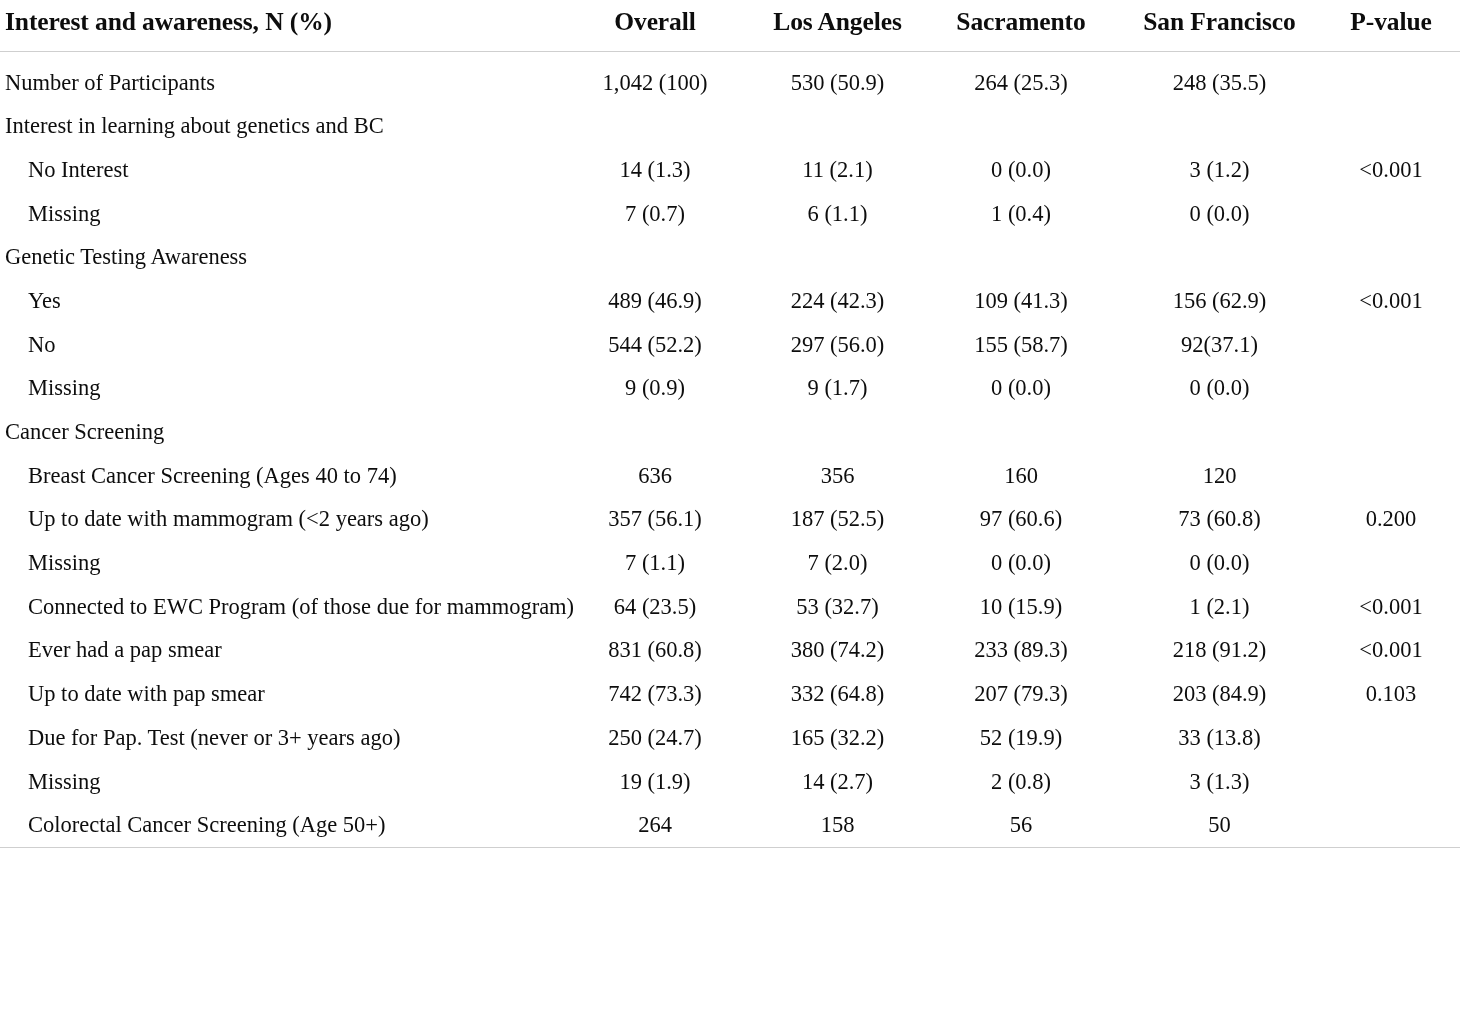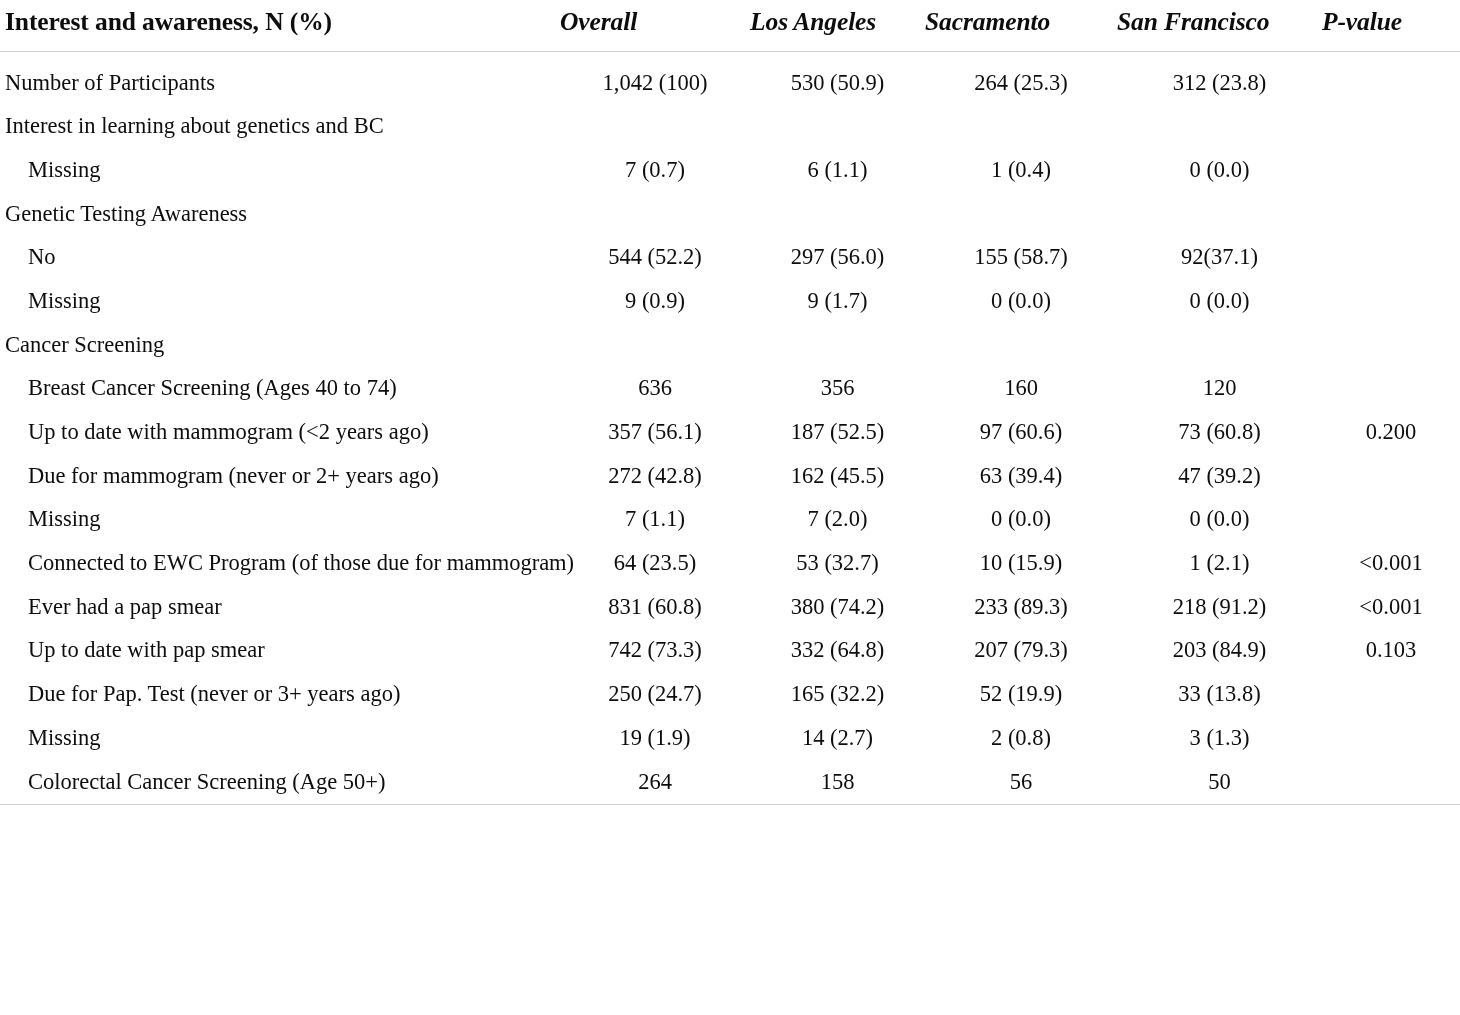--- a/index.html
+++ b/index.html
@@ -37,21 +37,21 @@
     font-size: 25.5px;
     line-height: 1;
     padding: 9px 0 16px 0;
     vertical-align: top;
     letter-spacing: -0.1px;
   }
   thead th.h-label {
     text-align: left;
     padding-left: 5px;
   }
-  thead th.h-num { text-align: left; font-style: italic; }
+  thead th.h-num { text-align: center; }
   thead tr { border-bottom: 1.6px solid #cfcfcf; }
 
   tbody tr.first-row td { padding-top: 20px; }
   tbody td {
     font-size: 22.5px;
     line-height: 1;
     padding: 10.6px 0 10.6px 0;
     vertical-align: baseline;
     white-space: nowrap;
   }
@@ -84,46 +84,62 @@
         <th class="h-num">San Francisco</th>
         <th class="h-num">P-value</th>
       </tr>
     </thead>
     <tbody id="table-body">
         <tr class="section first-row">
           <td class="label">Number of Participants</td>
           <td class="num">1,042 (100)</td>
           <td class="num">530 (50.9)</td>
           <td class="num">264 (25.3)</td>
-          <td class="num">312 (23.8)</td>
+          <td class="num">248 (35.5)</td>
           <td class="num"></td>
         </tr>
         <tr class="section">
           <td class="label">Interest in learning about genetics and BC</td>
           <td class="num"></td>
           <td class="num"></td>
           <td class="num"></td>
           <td class="num"></td>
           <td class="num"></td>
+        </tr>
+        <tr class="item">
+          <td class="label">No Interest</td>
+          <td class="num">14 (1.3)</td>
+          <td class="num">11 (2.1)</td>
+          <td class="num">0 (0.0)</td>
+          <td class="num">3 (1.2)</td>
+          <td class="num">&lt;0.001</td>
         </tr>
         <tr class="item">
           <td class="label">Missing</td>
           <td class="num">7 (0.7)</td>
           <td class="num">6 (1.1)</td>
           <td class="num">1 (0.4)</td>
           <td class="num">0 (0.0)</td>
           <td class="num"></td>
         </tr>
         <tr class="section">
           <td class="label">Genetic Testing Awareness</td>
           <td class="num"></td>
           <td class="num"></td>
           <td class="num"></td>
           <td class="num"></td>
           <td class="num"></td>
+        </tr>
+        <tr class="item">
+          <td class="label">Yes</td>
+          <td class="num">489 (46.9)</td>
+          <td class="num">224 (42.3)</td>
+          <td class="num">109 (41.3)</td>
+          <td class="num">156 (62.9)</td>
+          <td class="num">&lt;0.001</td>
         </tr>
         <tr class="item">
           <td class="label">No</td>
           <td class="num">544 (52.2)</td>
           <td class="num">297 (56.0)</td>
           <td class="num">155 (58.7)</td>
           <td class="num">92(37.1)</td>
           <td class="num"></td>
         </tr>
         <tr class="item">
@@ -152,28 +168,20 @@
         </tr>
         <tr class="item">
           <td class="label">Up to date with mammogram (&lt;2 years ago)</td>
           <td class="num">357 (56.1)</td>
           <td class="num">187 (52.5)</td>
           <td class="num">97 (60.6)</td>
           <td class="num">73 (60.8)</td>
           <td class="num">0.200</td>
         </tr>
         <tr class="item">
-          <td class="label">Due for mammogram (never or 2+ years ago)</td>
-          <td class="num">272 (42.8)</td>
-          <td class="num">162 (45.5)</td>
-          <td class="num">63 (39.4)</td>
-          <td class="num">47 (39.2)</td>
-          <td class="num"></td>
-        </tr>
-        <tr class="item">
           <td class="label">Missing</td>
           <td class="num">7 (1.1)</td>
           <td class="num">7 (2.0)</td>
           <td class="num">0 (0.0)</td>
           <td class="num">0 (0.0)</td>
           <td class="num"></td>
         </tr>
         <tr class="item">
           <td class="label">Connected to EWC Program (of those due for mammogram)</td>
           <td class="num">64 (23.5)</td>

